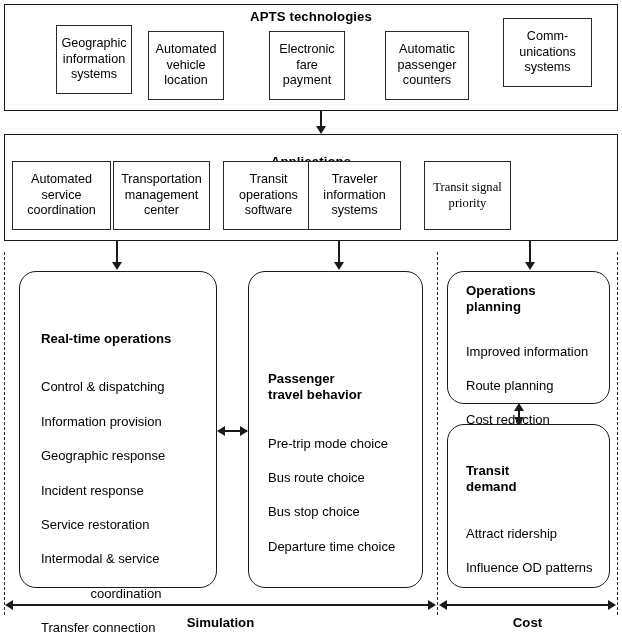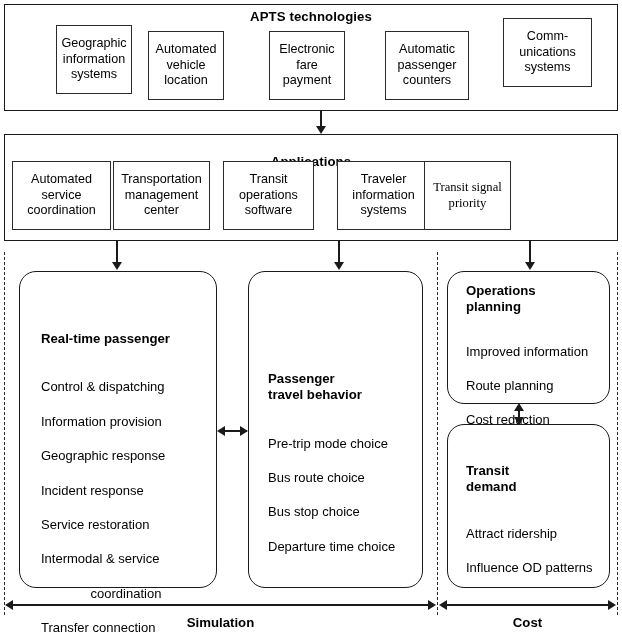--- a/index.html
+++ b/index.html
@@ -179,21 +179,21 @@
   <div class="abs cell" style="left:113px; top:161px; width:97px; height:69px;">
     <span style="white-space:pre-line;">Transportation
 management
 center</span>
   </div>
   <div class="abs cell" style="left:223px; top:161px; width:91px; height:69px;">
     <span style="white-space:pre-line;">Transit
 operations
 software</span>
   </div>
-  <div class="abs cell" style="left:337px; top:161px; width:93px; height:69px;">
+  <div class="abs cell" style="left:308px; top:161px; width:93px; height:69px;">
     <span style="white-space:pre-line;">Traveler
 information
 systems</span>
   </div>
   <div class="abs cell" style="left:424px; top:161px; width:87px; height:69px;font-family:Liberation Serif, serif;">
     <span style="white-space:pre-line;">Transit signal
 priority</span>
   </div>
 
   <div class="abs vline" style="left:116px; top:241px; height:23px;"></div>
@@ -204,21 +204,21 @@
 
   <div class="abs vline" style="left:529px; top:241px; height:23px;"></div>
   <div class="abs arrow-down" style="left:524.6px; top:262px;"></div>
 
   <div class="abs dashed-v" style="left:4px; top:252px; height:363px;"></div>
   <div class="abs dashed-v" style="left:437px; top:252px; height:363px;"></div>
   <div class="abs dashed-v" style="left:617px; top:252px; height:363px;"></div>
 
   <div class="abs rbox" style="left:19px; top:271px; width:198px; height:317px;"></div>
   <div class="rbox-inner" style="left:41px; top:331px; width:170px;">
-    <div class="rbox-title">Real-time passenger</div>
+    <div class="rbox-title">Real-time operations</div>
     <div class="rbox-list">
       <span class="li">Control &amp; dispatching</span>
       <span class="li">Information provision</span>
       <span class="li">Geographic response</span>
       <span class="li">Incident response</span>
       <span class="li">Service restoration</span>
       <span class="li">Intermodal &amp; service</span>
       <span class="li ind">coordination</span>
       <span class="li">Transfer connection</span>
       

